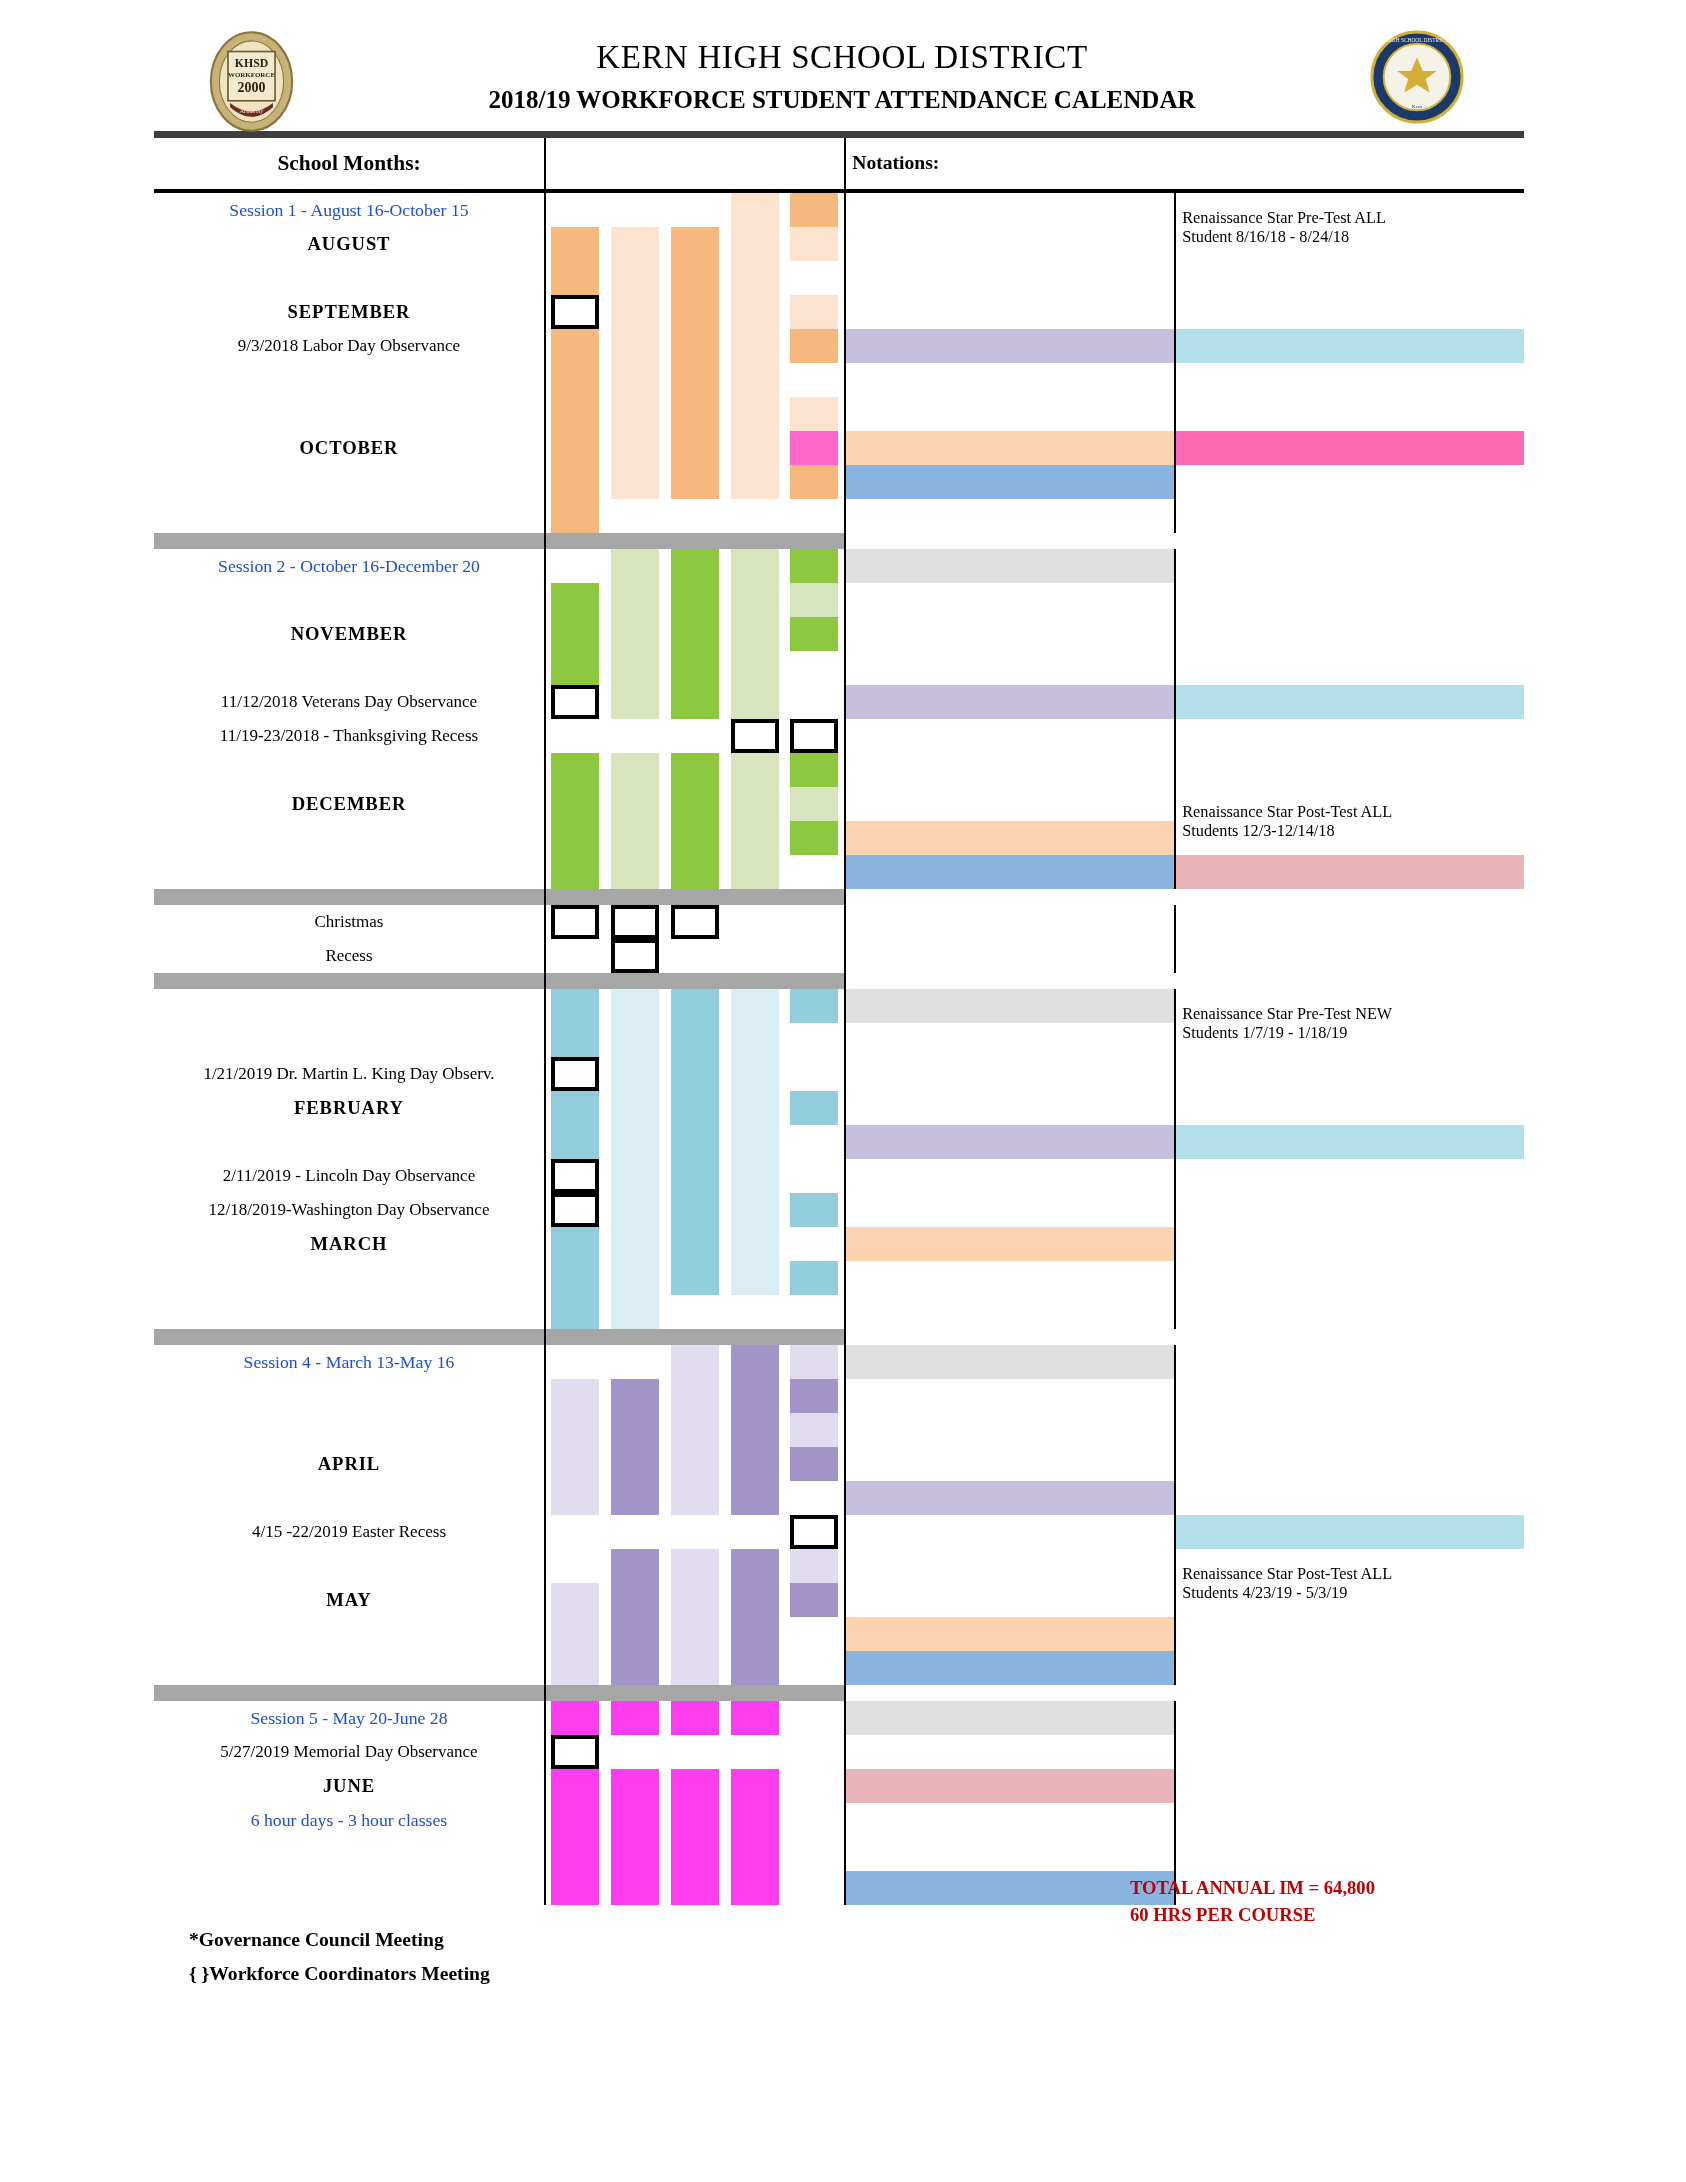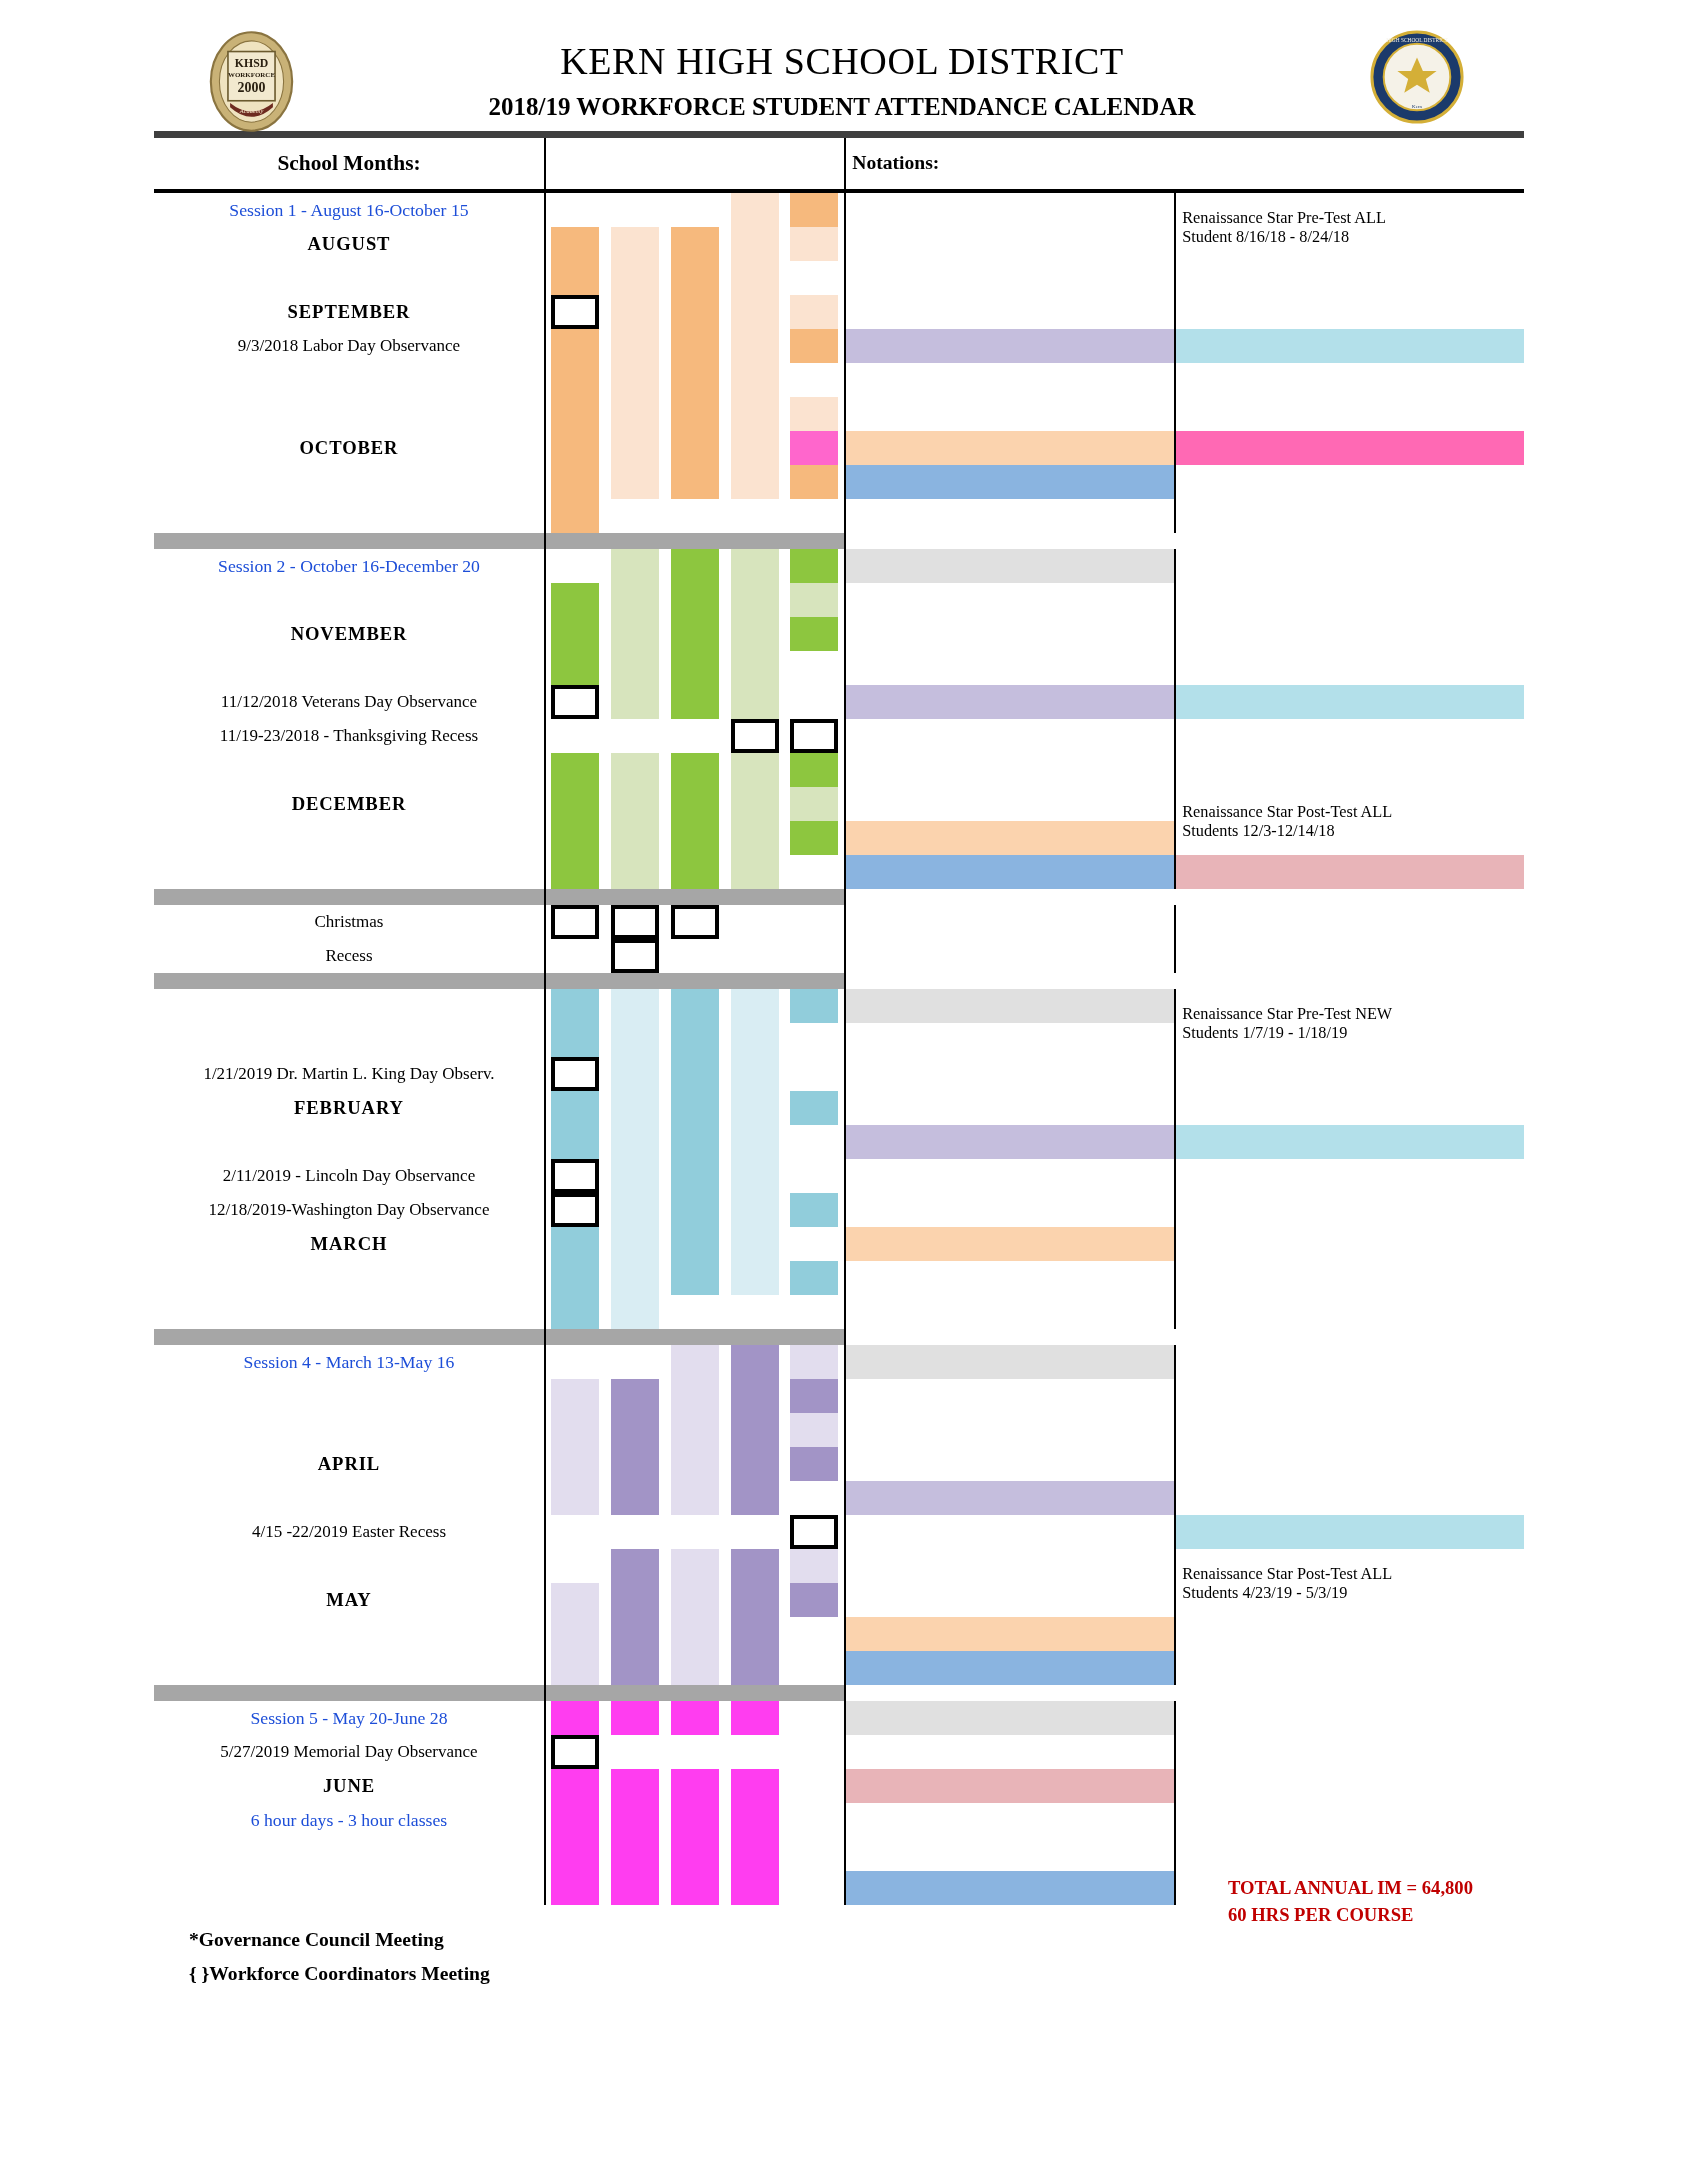--- a/index.html
+++ b/index.html
@@ -4,21 +4,21 @@
 <style>
   html,body{margin:0;padding:0;background:#fff;}
   body{width:1686px;height:2182px;font-family:"Liberation Serif",serif;color:#000;}
   .page{position:relative;width:1686px;height:2182px;box-sizing:border-box;padding:0;margin-left:12px;}
 
   
   .hdr{position:relative;height:131px;}
   .logo-left{position:absolute;left:186px;top:28px;width:107px;height:107px;}
   .logo-right{position:absolute;left:1356px;top:28px;width:98px;height:98px;}
   .hdr-titles{position:absolute;left:308px;top:39px;width:1044px;text-align:center;}
-  .t1{font-size:38px;letter-spacing:0.6px;}
+  .t1{font-size:33px;letter-spacing:0.6px;}
   .t2{font-size:25px;font-weight:bold;margin-top:10.3px;}
 
   
   table.cal{border-collapse:collapse;table-layout:fixed;margin-left:142px;width:1370px;}
   table.cal td{padding:0;vertical-align:middle;font-size:0;}
   .topbar td{height:6.5px;background:#3f3f3f;}
   .blackbar td{height:4.7px;background:#000;}
 
   col.c-months{width:365px;}
   col.c-day{width:56px;}
@@ -81,21 +81,21 @@
   .n-blue{background:#8ab4e0;}
   .n-pink{background:#ff69b4;}
   .n-rose{background:#e8b4b8;}
 
   
   .boxed span.dw{box-sizing:border-box;border:4.7px solid #000;background:#fff;line-height:25px;}
 
   
   .legend{margin-left:177px;margin-top:24px;}
   .legend div{font-size:19.6px;font-weight:bold;margin-bottom:12px;}
-  .foot-right{position:absolute;left:1216px;}
+  .foot-right{position:absolute;left:1118px;}
   .fr{font-size:18.6px;line-height:1.45;}
   .fr.red{color:#c00000;font-weight:bold;}
 </style>
 </head>
 <body>
 
 <div class="page">
 
   <div class="hdr">
     <div class="logo-left">

